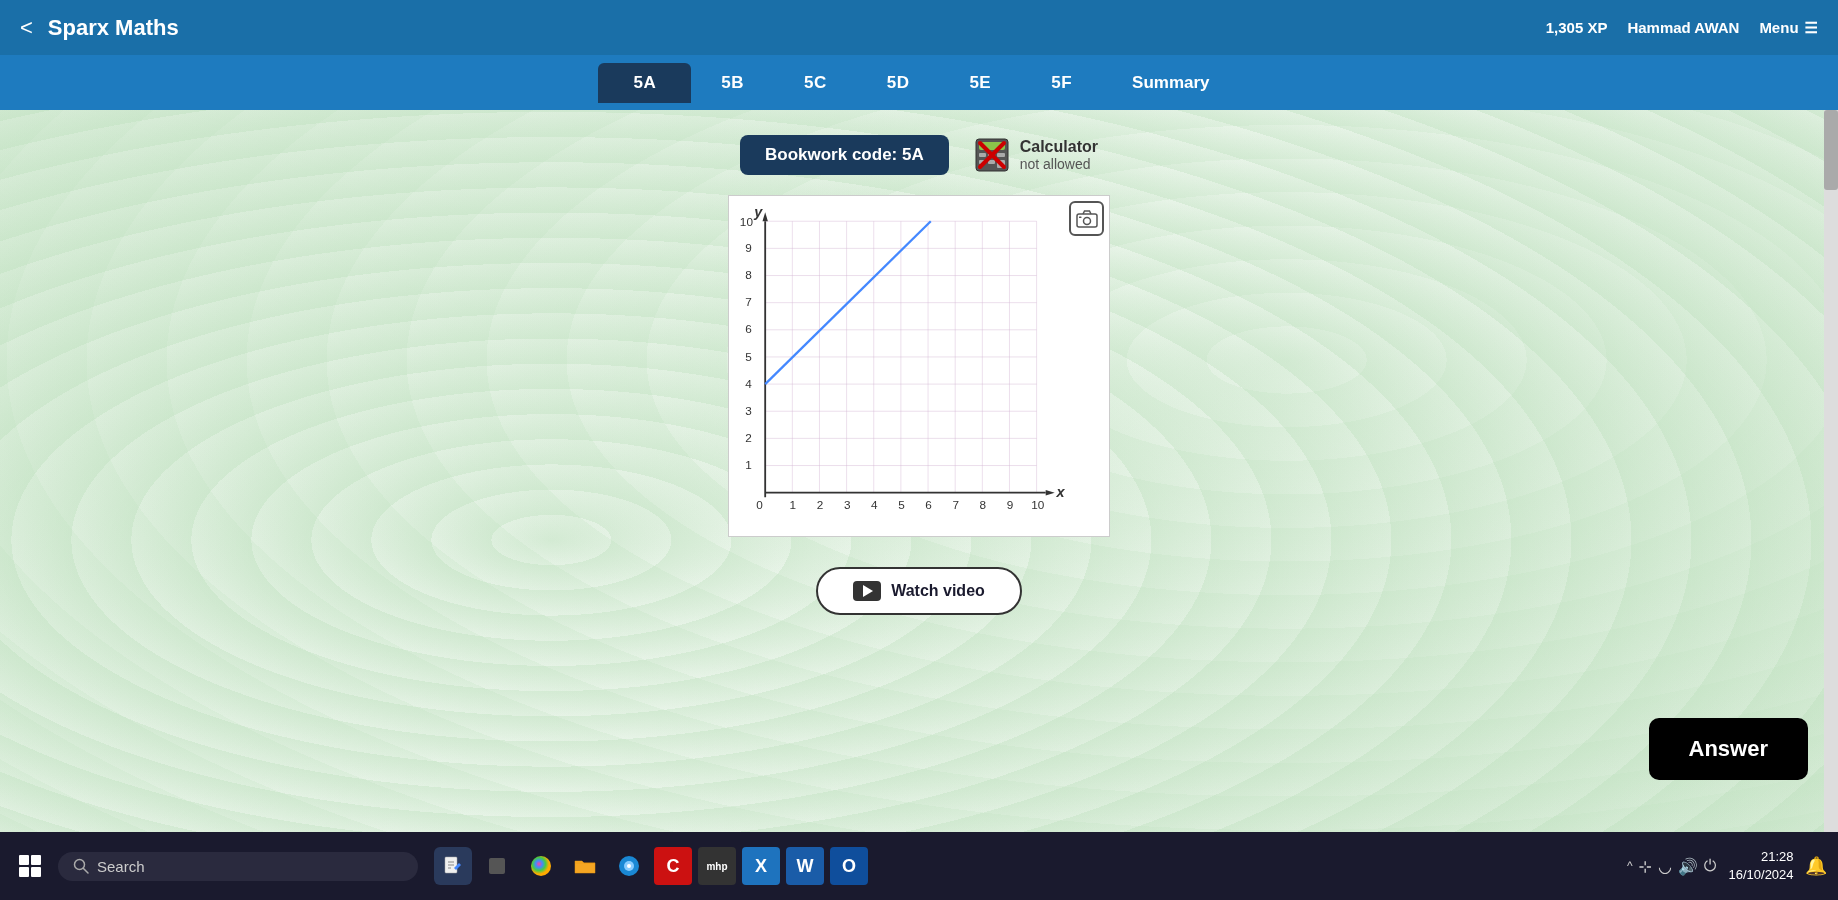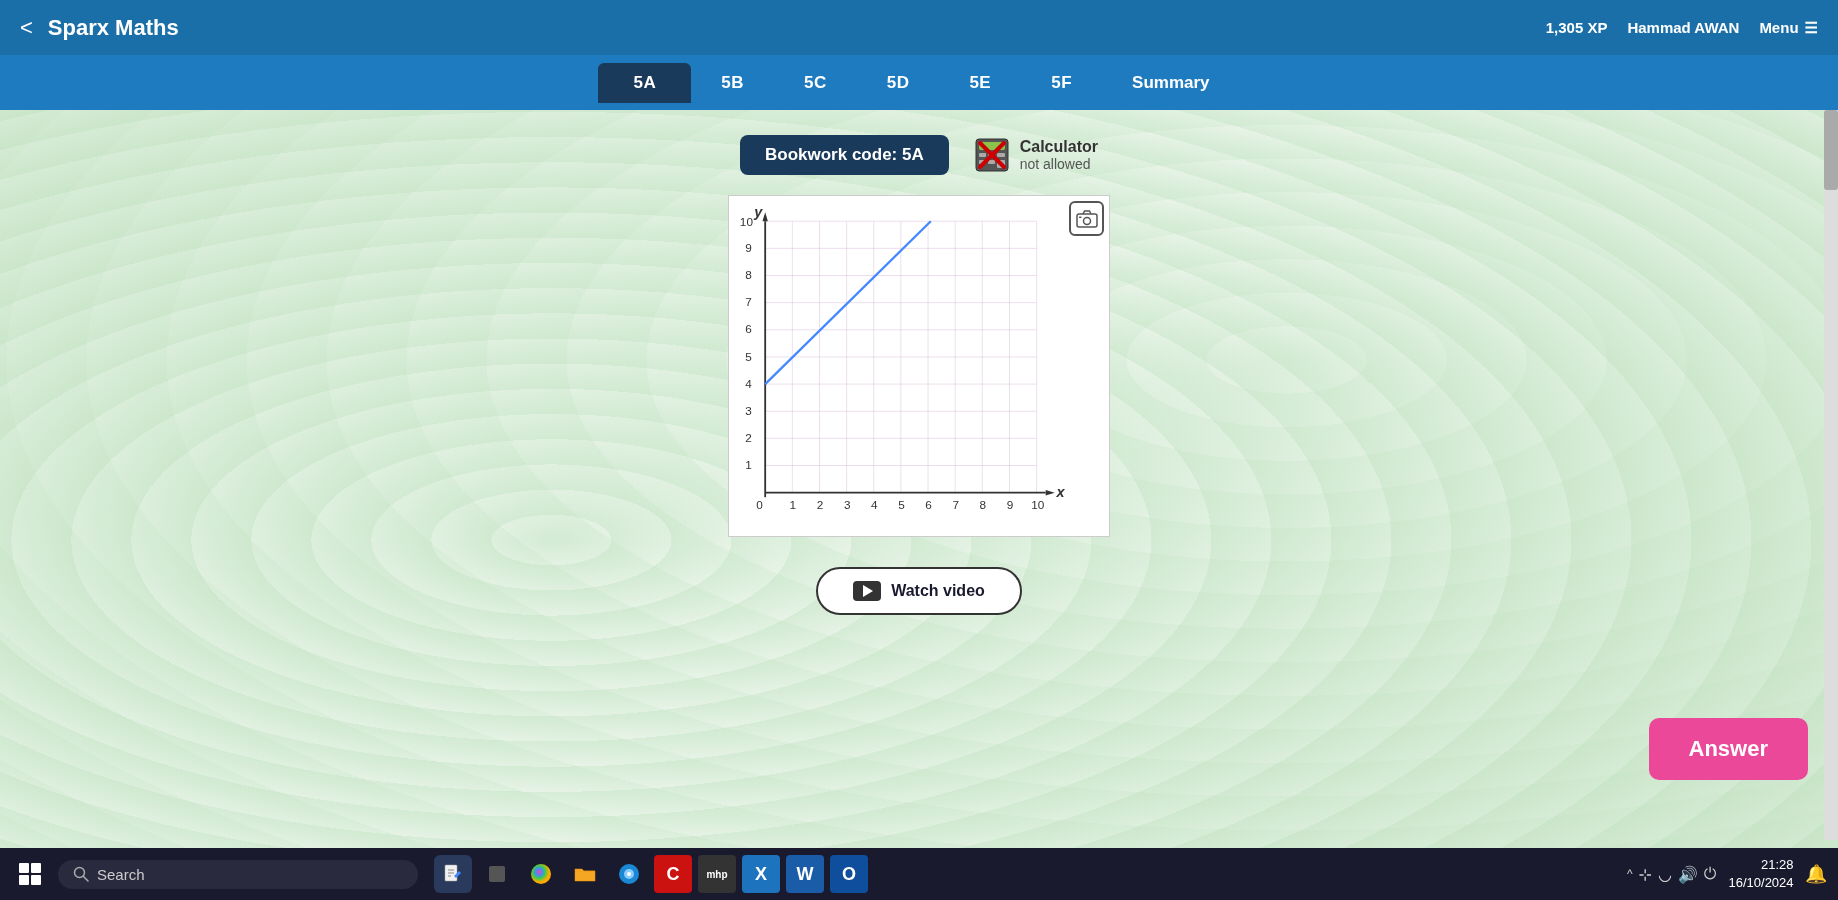--- a/index.html
+++ b/index.html
@@ -195,21 +195,21 @@
       border-top: 6px solid transparent;
       border-bottom: 6px solid transparent;
       margin-left: 2px;
     }
 
     
     .answer-btn {
       position: absolute;
       right: 30px;
       bottom: 120px;
-      background: #ec4899;
+      background: #000000;
       color: white;
       padding: 18px 40px;
       border-radius: 10px;
       font-size: 22px;
       font-weight: 700;
       cursor: pointer;
       border: none;
       z-index: 10;
     }
 
@@ -229,21 +229,21 @@
       width: 100%;
       height: 80px;
       background: #aaa;
       border-radius: 3px;
     }
 
     
     .taskbar {
       position: absolute;
       bottom: 0; left: 0; right: 0;
-      height: 52px;
+      height: 68px;
       background: #1a1a2e;
       display: flex;
       align-items: center;
       padding: 0 10px;
       gap: 8px;
       z-index: 20;
     }
     .taskbar-start {
       width: 40px;
       height: 40px;

